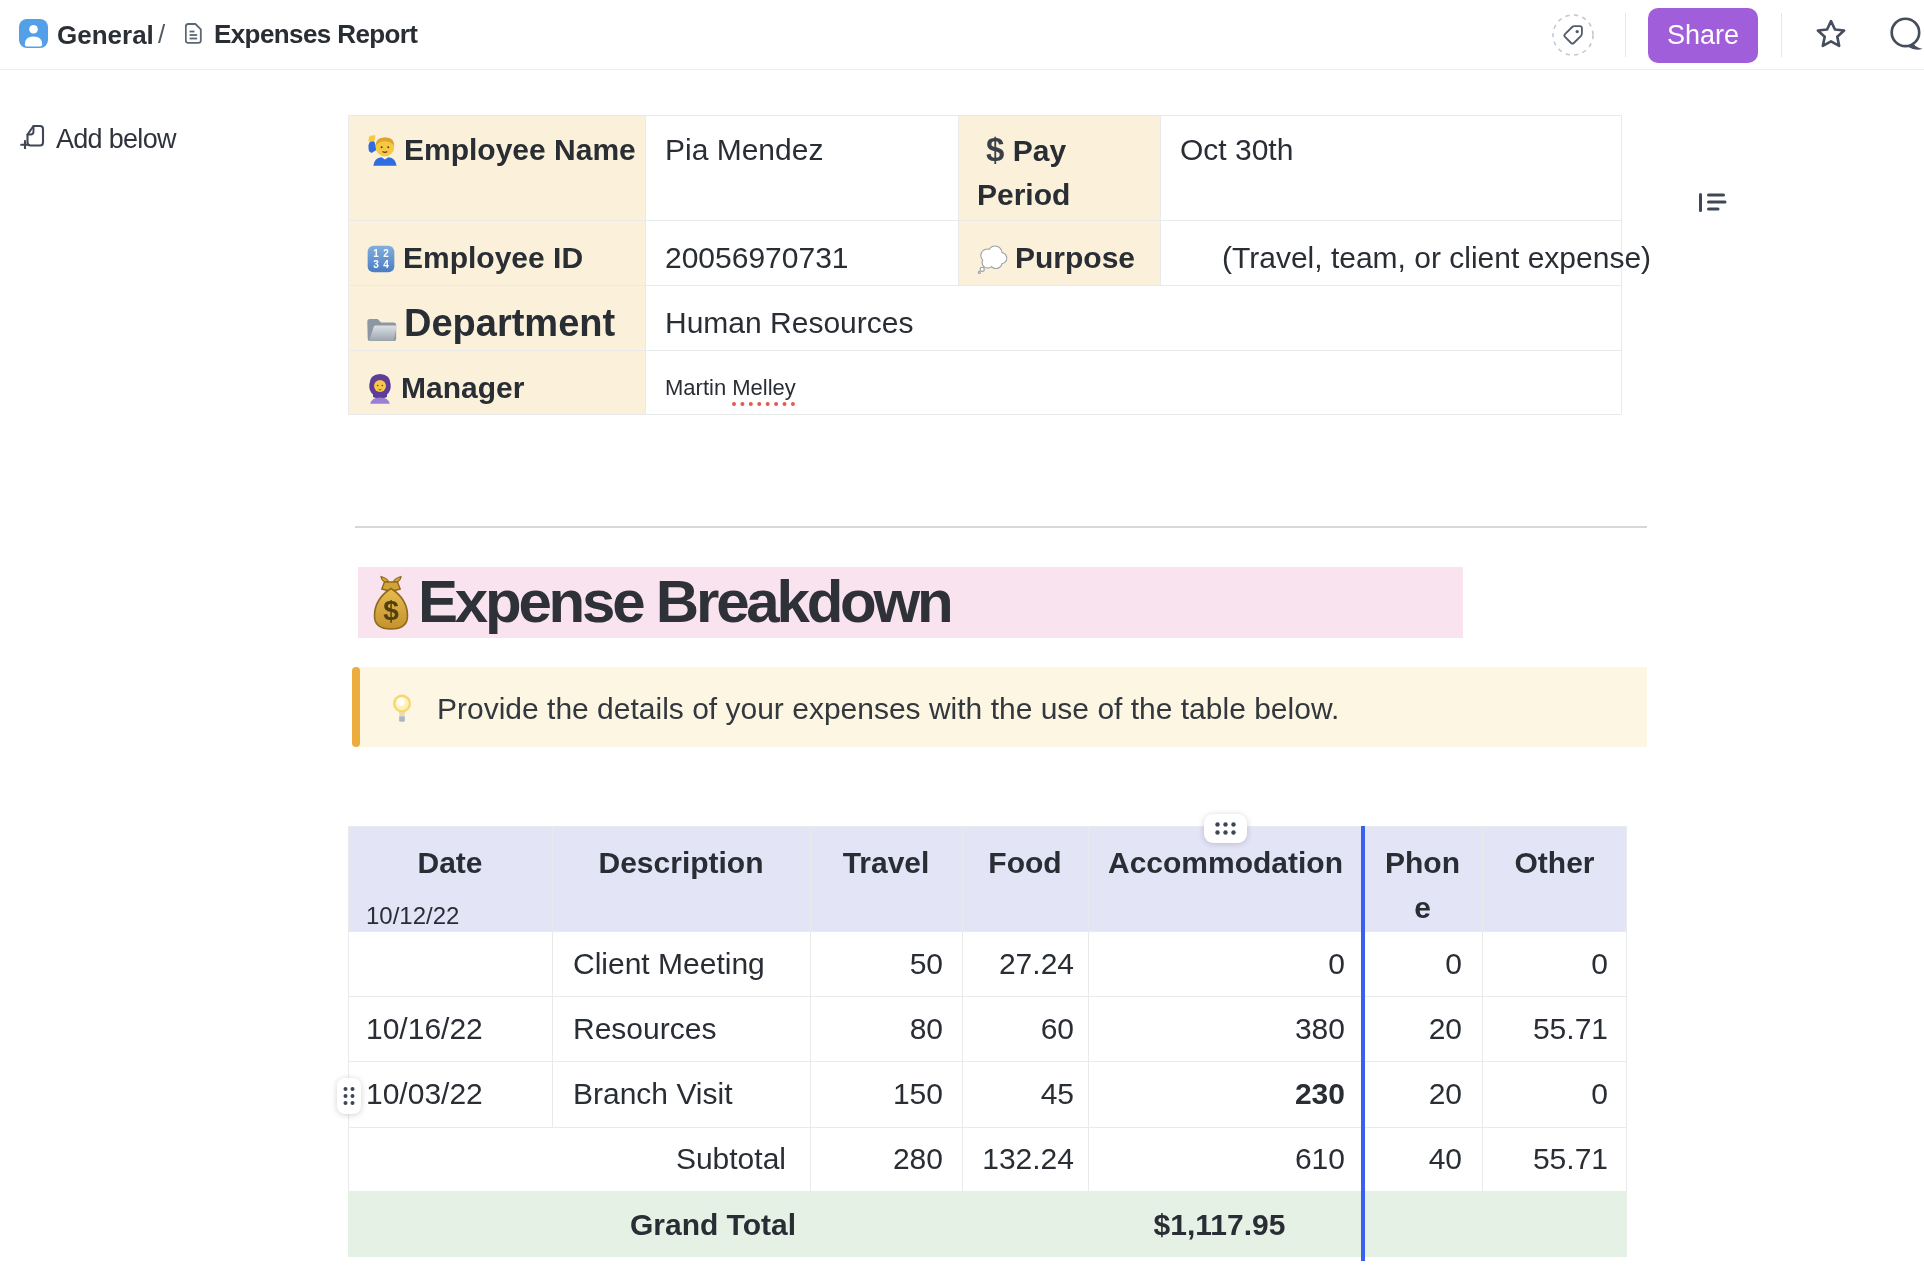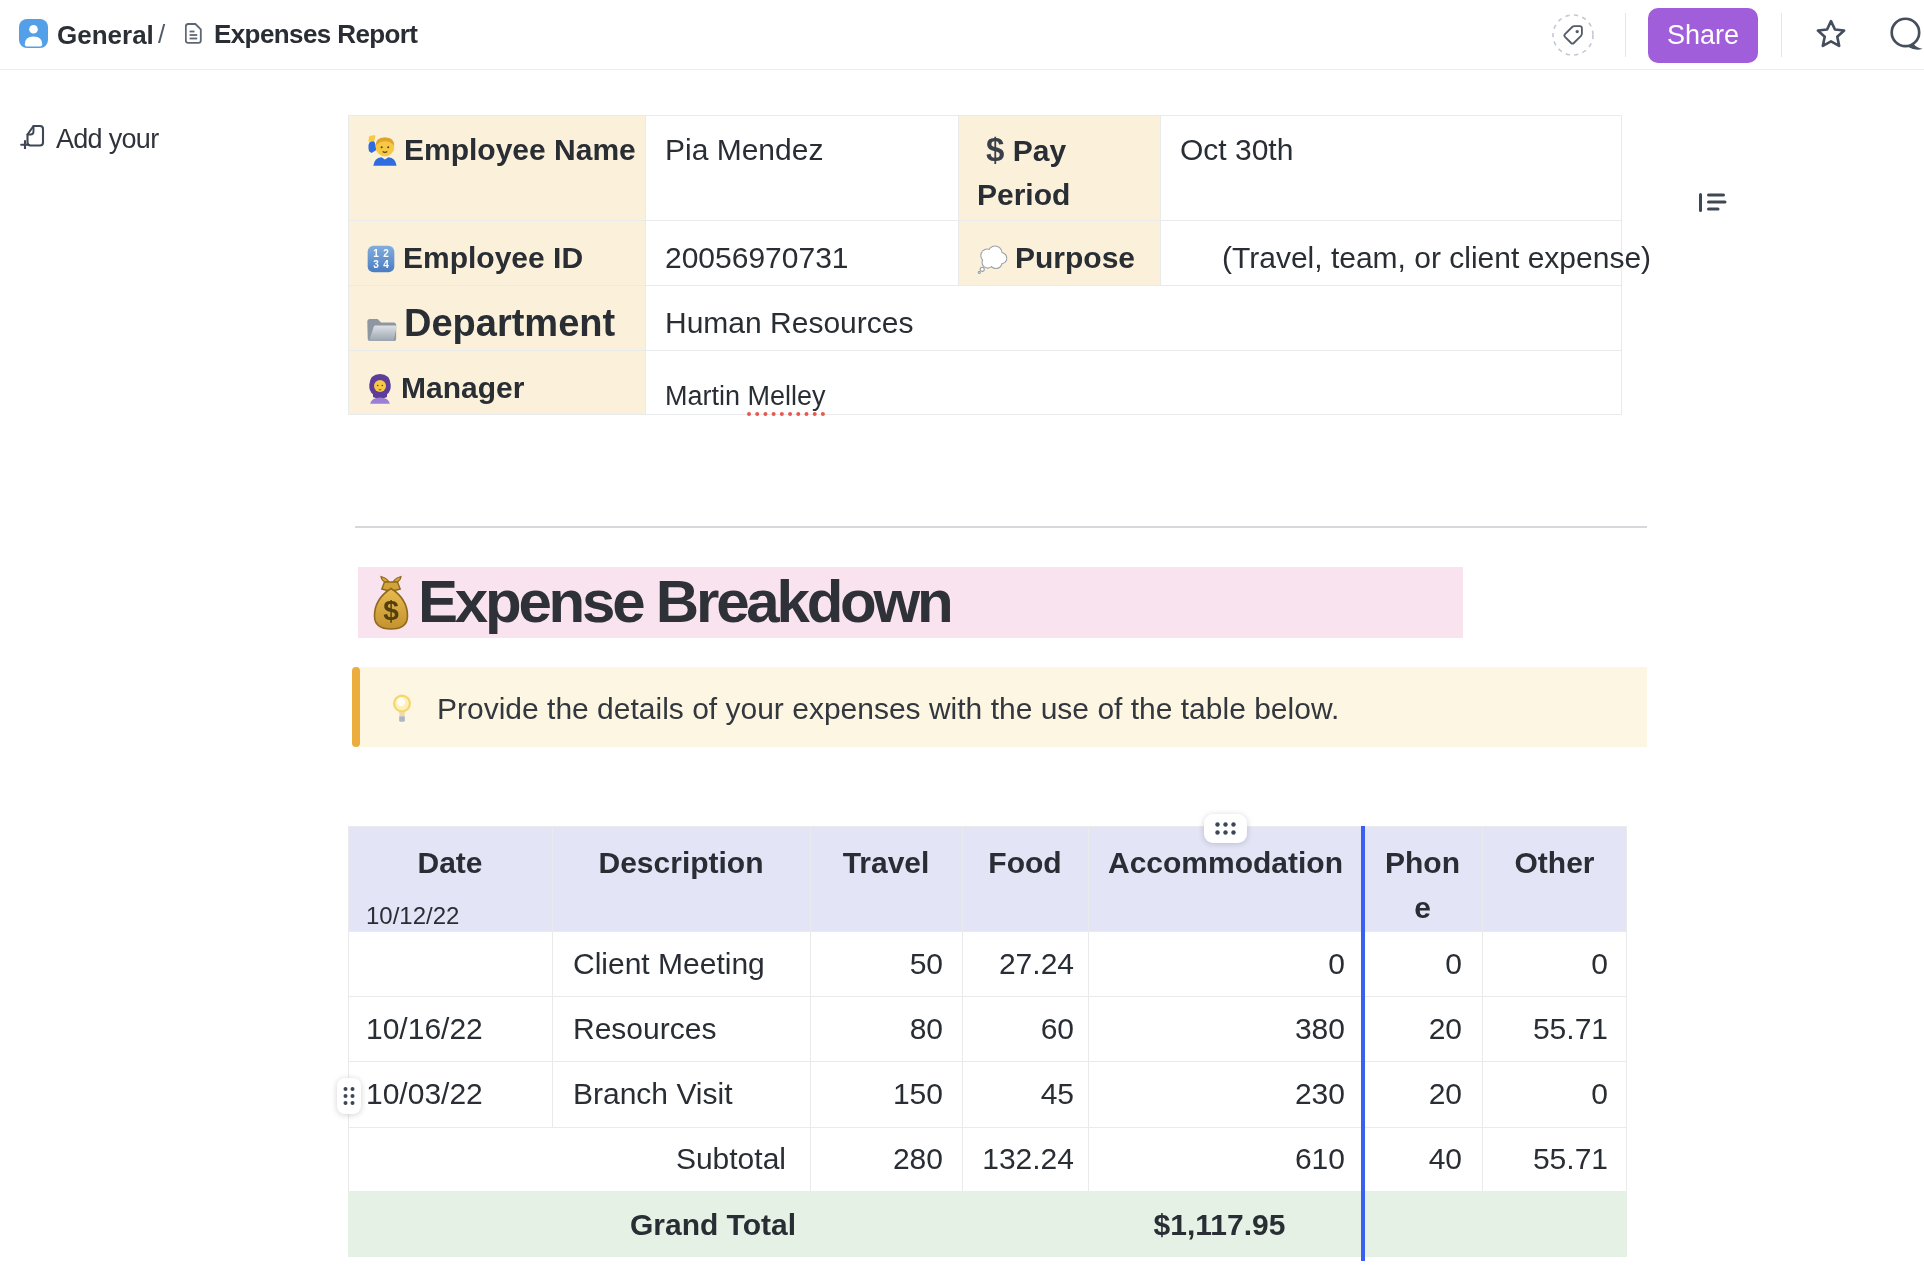--- a/index.html
+++ b/index.html
@@ -58,21 +58,21 @@
 </div>
 
 <div class="abs" style="left:20px;top:124px;">
   <svg width="25" height="25" viewBox="0 0 25 25" fill="none" stroke="#3f4754" stroke-width="2.1" stroke-linejoin="round" stroke-linecap="round">
     <path d="M13.5 2 H20 q3 0 3 3 v13.5 q0 3 -3 3 h-9.5 q-3 0 -3 -3 v-8 L13.5 2 Z"></path>
     <path d="M13.5 2 v5.5 q0 3 -3 3 H7.5" stroke-width="1.9"></path>
     <line x1="1.2" y1="20.8" x2="8.8" y2="20.8"></line>
       <line x1="5" y1="17" x2="5" y2="24.6"></line>
   </svg>
 </div>
-<div class="abs" style="left:56px;top:124px;font-size:27px;color:#2f343c;letter-spacing:-0.7px;">Add your</div>
+<div class="abs" style="left:56px;top:124px;font-size:27px;color:#2f343c;letter-spacing:-0.7px;">Add below</div>
 
 <div class="abs" style="left:1699px;top:193px;">
   <svg width="28" height="20" viewBox="0 0 28 20">
     <g fill="#3f4754">
         <rect x="0" y="0" width="3" height="19" rx="1.5"></rect>
     <rect x="8" y="0.5" width="18" height="3" rx="1.5"></rect>
     <rect x="8" y="7.5" width="19.5" height="3" rx="1.5"></rect>
     <rect x="8" y="14.5" width="12.5" height="3" rx="1.5"></rect>
       </g>
   </svg>
@@ -157,21 +157,21 @@
 <div class="abs" style="left:665px;top:301px;font-size:30px;line-height:44px;">Human Resources</div>
 
 <div class="abs blab" style="left:366px;top:366px;font-size:30px;line-height:44px;"><span class="emoji"><svg width="28" height="32" viewBox="0 0 34 38">
         <path d="M17 2 Q29 2 30 15 Q30.5 23 25.5 26.5 L25.5 30 Q21.5 32 17 32 Q12.5 32 8.5 30 L8.5 26.5 Q3.5 23 4 15 Q5 2 17 2 Z" fill="#5e3d99"></path>
         <circle cx="17" cy="16.5" r="7.3" fill="#f7c843"></circle>
         <circle cx="14.2" cy="16" r="1" fill="#5c4423"></circle>
         <circle cx="19.8" cy="16" r="1" fill="#5c4423"></circle>
         <path d="M15.5 20.8 Q17 22 18.5 20.8" stroke="#5c4423" stroke-width="1.1" fill="none"></path>
         <path d="M5 38 Q7 30.5 17 30.5 Q27 30.5 29 38 Z" fill="#9b7fd4"></path>
       </svg></span>Manager</div>
-<div class="abs" style="left:665px;top:366px;font-size:27px;line-height:44px;margin-top:8px;">Martin <span style="text-decoration:underline dotted #e8584f;text-decoration-thickness:3.5px;text-underline-offset:7px;">Melley</span></div>
+<div class="abs" style="left:665px;top:366px;font-size:22px;line-height:44px;">Martin <span style="text-decoration:underline dotted #e8584f;text-decoration-thickness:3.5px;text-underline-offset:7px;">Melley</span></div>
 
 <div class="abs" style="left:355px;top:526px;width:1292px;height:2px;background:#d6d8db;"></div>
 
 <div class="abs" style="left:358px;top:567px;width:1105px;height:71px;background:#f9e3ee;"></div>
 <div class="abs" style="left:371px;top:572px;">
   <svg width="40" height="62" viewBox="0 0 40 62">
     <defs>
         <linearGradient id="mb" x1="0" y1="0" x2="0" y2="1">
           <stop offset="0" stop-color="#e8bc50"></stop>
           <stop offset="1" stop-color="#c3922e"></stop>
@@ -236,21 +236,21 @@
 <div class="abs" style="left:573px;top:1012px;font-size:30px;">Resources</div>
 <div class="abs" style="left:810px;top:1012px;width:133px;text-align:right;font-size:30px;">80</div>
 <div class="abs" style="left:962px;top:1012px;width:112px;text-align:right;font-size:30px;">60</div>
 <div class="abs" style="left:1088px;top:1012px;width:257px;text-align:right;font-size:30px;">380</div>
 <div class="abs" style="left:1363px;top:1012px;width:99px;text-align:right;font-size:30px;">20</div>
 <div class="abs" style="left:1482px;top:1012px;width:126px;text-align:right;font-size:30px;">55.71</div>
 <div class="abs" style="left:366px;top:1077px;font-size:30px;">10/03/22</div>
 <div class="abs" style="left:573px;top:1077px;font-size:30px;">Branch Visit</div>
 <div class="abs" style="left:810px;top:1077px;width:133px;text-align:right;font-size:30px;">150</div>
 <div class="abs" style="left:962px;top:1077px;width:112px;text-align:right;font-size:30px;">45</div>
-<div class="abs" style="left:1088px;top:1077px;width:257px;text-align:right;font-size:30px;">230</div>
+<div class="abs" style="left:1088px;top:1077px;width:257px;text-align:right;font-size:30px;font-weight:bold;">230</div>
 <div class="abs" style="left:1363px;top:1077px;width:99px;text-align:right;font-size:30px;">20</div>
 <div class="abs" style="left:1482px;top:1077px;width:126px;text-align:right;font-size:30px;">0</div>
 
 <div class="abs" style="left:348px;top:1142px;width:438px;text-align:right;font-size:30px;">Subtotal</div>
 <div class="abs" style="left:810px;top:1142px;width:133px;text-align:right;font-size:30px;">280</div>
 <div class="abs" style="left:962px;top:1142px;width:112px;text-align:right;font-size:30px;">132.24</div>
 <div class="abs" style="left:1088px;top:1142px;width:257px;text-align:right;font-size:30px;">610</div>
 <div class="abs" style="left:1363px;top:1142px;width:99px;text-align:right;font-size:30px;">40</div>
 <div class="abs" style="left:1482px;top:1142px;width:126px;text-align:right;font-size:30px;">55.71</div>
 

